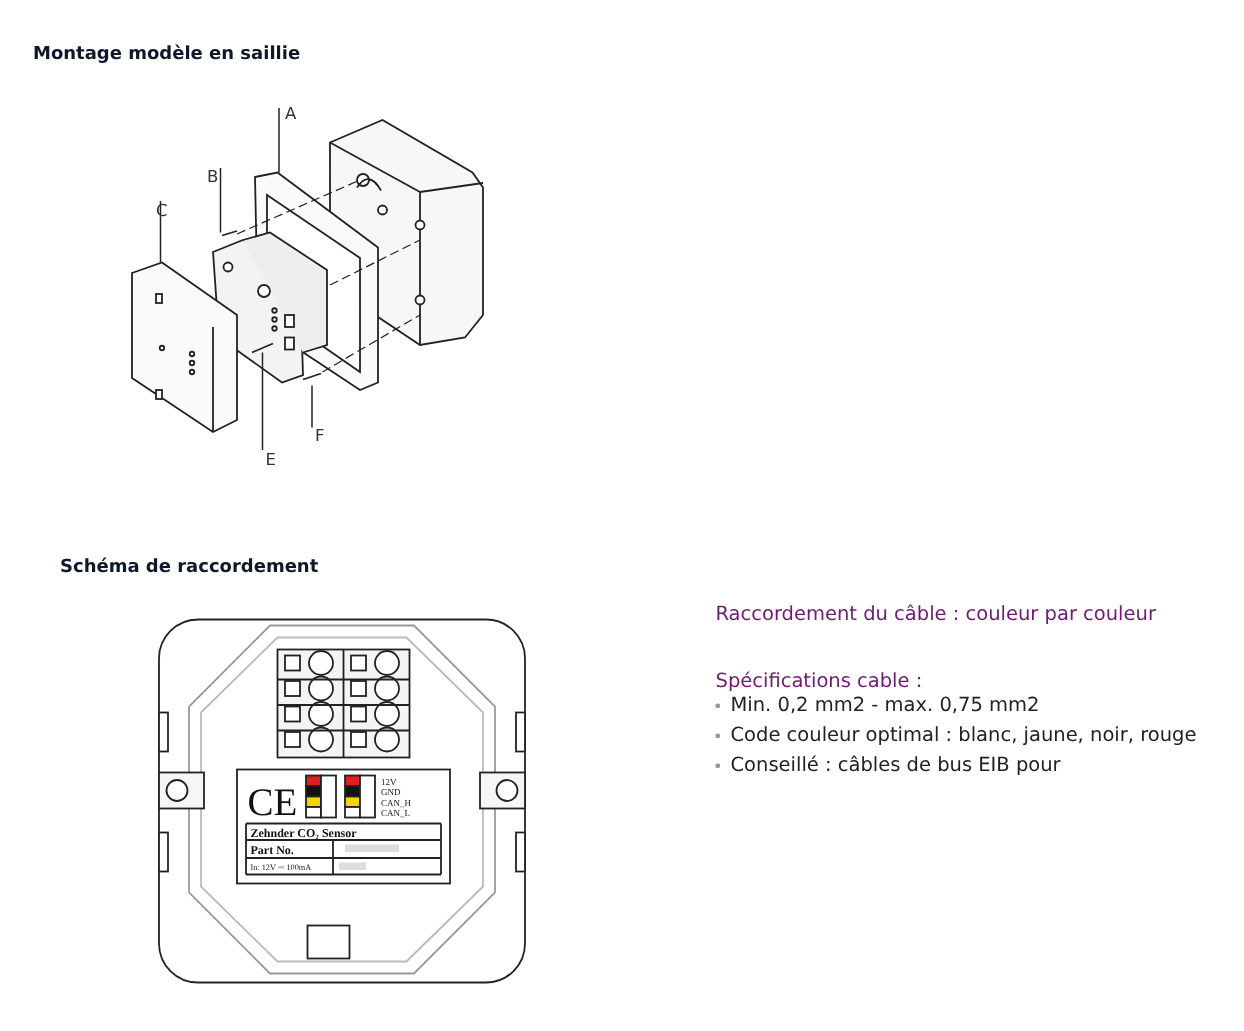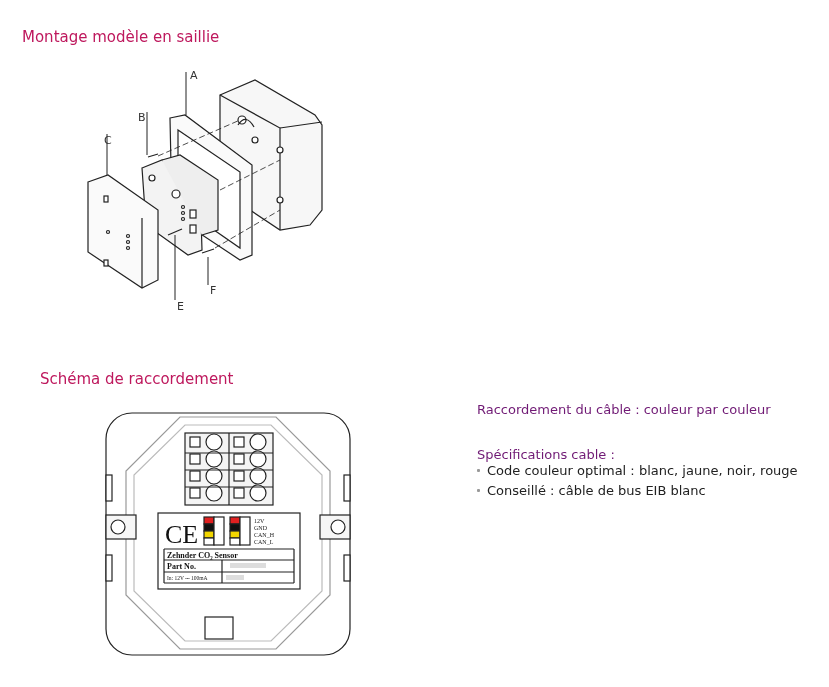--- a/index.html
+++ b/index.html
@@ -1,19 +1,19 @@
 <!DOCTYPE html>
 <html><head>
 <meta charset="utf-8">
 <style>
   html, body { margin:0; padding:0; background:#fff; }
   body { width:829px; height:687px; position:relative; overflow:hidden;
          font-family:"DejaVu Sans","Liberation Sans",sans-serif; color:#222; }
   .abs { position:absolute; }
-  .heading { font-size:15px; color:#be185d; white-space:nowrap; }
+  .heading { font-size:12px; color:#0f172a; white-space:nowrap;font-weight:bold; }
   .txt { font-size:13px; color:#701a75; white-space:nowrap; }
   .spec-list { list-style:none; margin:0; padding:0; }
   .spec-list li { font-size:13px; line-height:20px; white-space:nowrap; position:relative; padding-left:10px; }
   .spec-list li::before { content:""; position:absolute; left:0; top:8px; width:3px; height:3px; background:#999; border-radius:1px; }
   svg text { font-family:"Liberation Serif","DejaVu Serif",serif; }
   .lbl { font-family:"DejaVu Sans","Liberation Sans",sans-serif; font-size:11px; fill:#333; }
 </style>
 </head>
 <body>
 
@@ -147,15 +147,16 @@
     <text x="164" y="149">CAN_L</text>
   </g>
   <text x="77" y="163" font-size="8" font-weight="bold" fill="#111">Zehnder CO₂ Sensor</text>
   <text x="77" y="174" font-size="8" font-weight="bold" fill="#111">Part No.</text>
   <text x="77" y="185" font-size="5.5" fill="#222">In: 12V ⎓ 100mA</text>
 </svg>
 
 <div class="abs txt" style="left:477px;top:402px;">Raccordement du câble : couleur par couleur</div>
 <div class="abs txt" style="left:477px;top:447px;text-align:center;">Spécifications cable :</div>
 <ul class="abs spec-list" style="left:477px;top:461px;">
+  <li>Min. 0,2 mm2 - max. 0,75 mm2</li>
   <li>Code couleur optimal : blanc, jaune, noir, rouge</li>
-  <li>Conseillé : câble de bus EIB blanc</li>
+  <li>Conseillé : câbles de bus EIB pour</li>
 </ul>
 
 </body></html>

